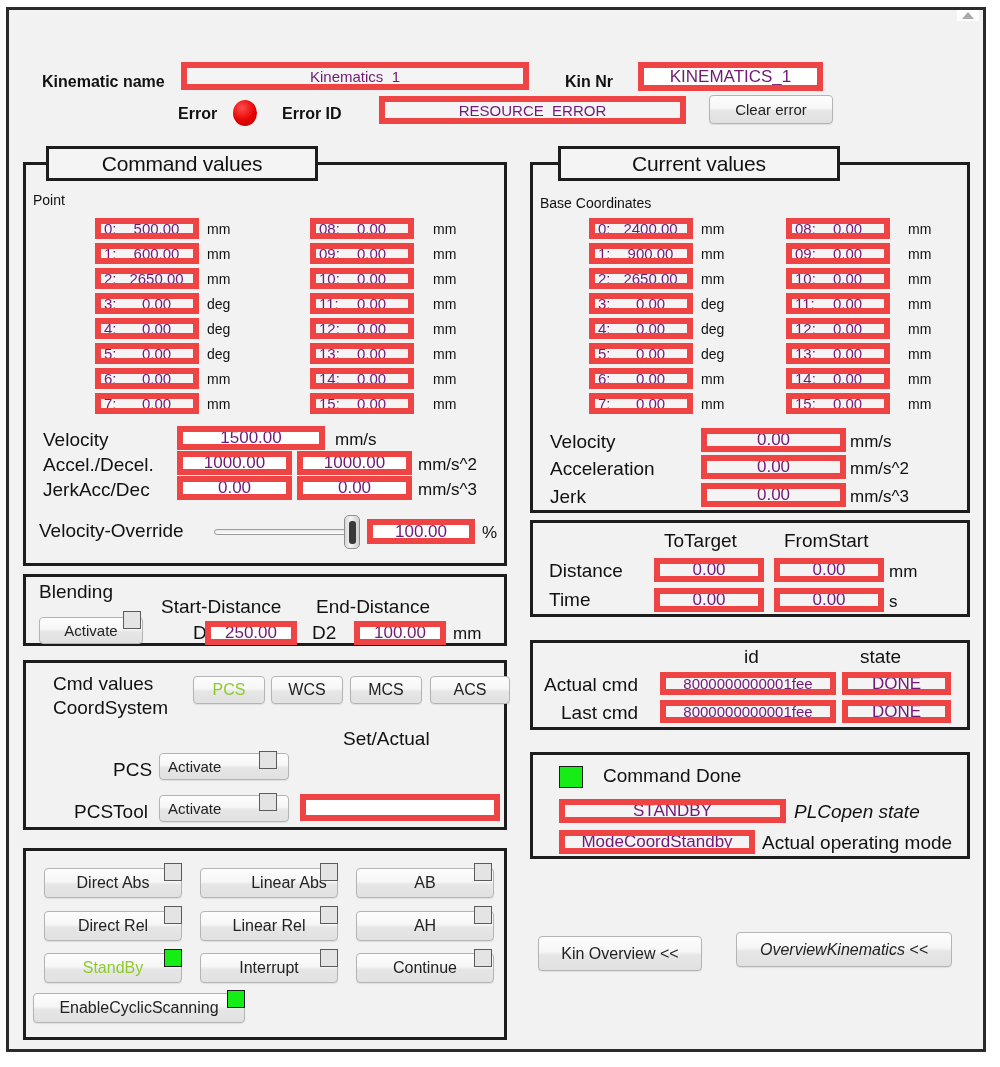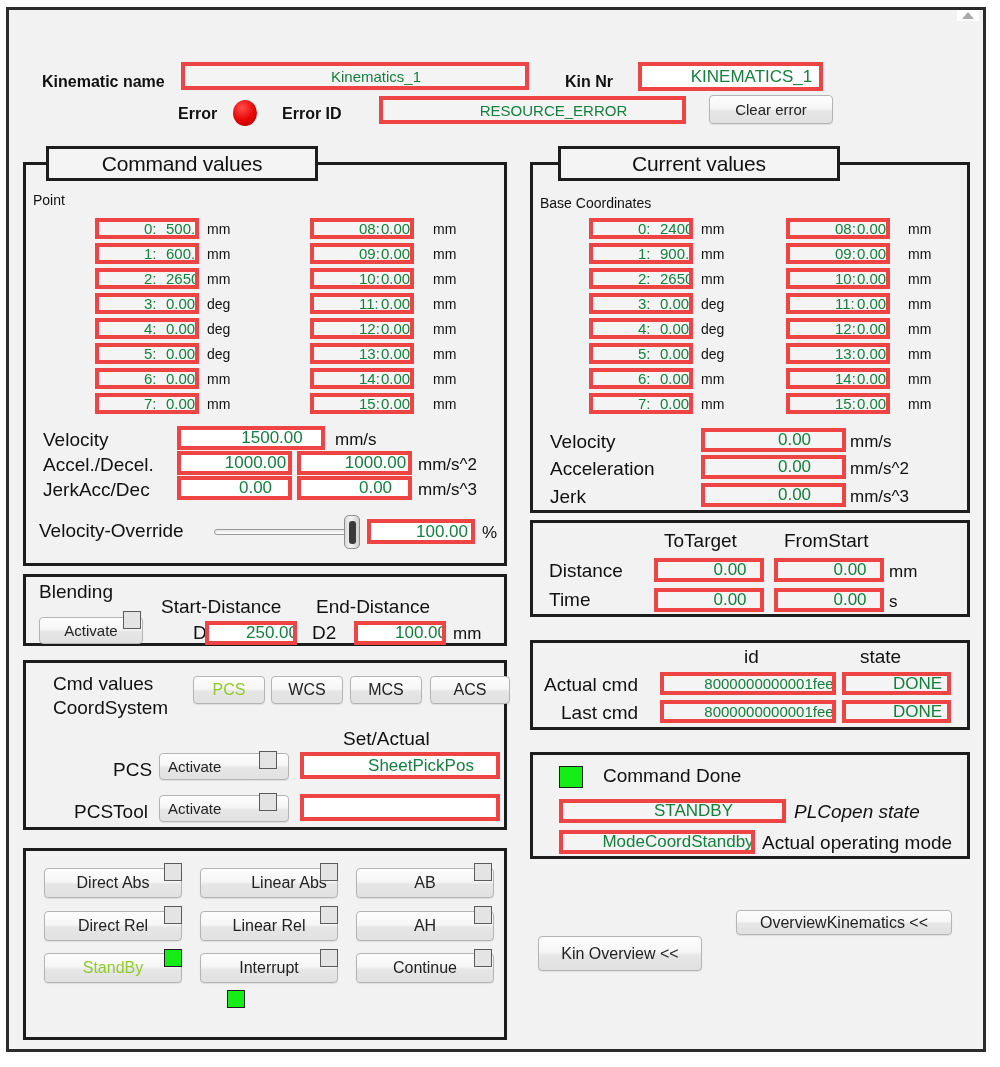--- a/index.html
+++ b/index.html
@@ -49,25 +49,25 @@
   
   .lbl{position:absolute;font-size:15px;color:#111;white-space:nowrap;}
   .lbl.b{font-weight:bold;}
   .lbl.s{font-size:14px;}
   .lbl.big{font-size:19px;}
   .lbl.med{font-size:17px;}
 
   
   .fld{
     position:absolute;box-sizing:border-box;
-    border:4px solid #ef4444;
+    border:6px solid #ef4444;
     background:#f4f4f4;
-    font-size:15px;color:#15803d;
+    font-size:15px;color:#701a75;
     display:flex;align-items:center;justify-content:center;
-    white-space:nowrap;overflow:hidden;padding-left:42px;
+    white-space:nowrap;overflow:hidden;
   }
   .fld.white{background:#ffffff;}
   .fld.big{font-size:17px;}
   .fld.num{justify-content:flex-start;}
   .fld.num .idx{display:inline-block;min-width:22px;padding-left:3px;text-align:left;}
   .fld.num .val{display:inline-block;flex:1;text-align:center;padding-right:6px;}
 
   
   .btn{
     position:absolute;box-sizing:border-box;
@@ -284,21 +284,20 @@
   <div class="btn green-txt" style="left:184px;top:666px;width:72px;height:28px;">PCS</div>
   <div class="btn" style="left:262px;top:666px;width:72px;height:28px;">WCS</div>
   <div class="btn" style="left:341px;top:666px;width:72px;height:28px;">MCS</div>
   <div class="btn" style="left:421px;top:666px;width:80px;height:28px;">ACS</div>
 
   <div class="lbl big" style="left:334px;top:718px;">Set/Actual</div>
 
   <div class="lbl big" style="left:104px;top:749px;">PCS</div>
   <div class="btn sm" style="left:150px;top:743px;width:130px;height:27px;justify-content:flex-start;padding-left:8px;">Activate</div>
   <div class="cb" style="left:250px;top:741px;"></div>
-  <div class="fld white big" style="left:291px;top:742px;width:200px;height:27px;">SheetPickPos</div>
 
   <div class="lbl big" style="left:65px;top:791px;">PCSTool</div>
   <div class="btn sm" style="left:150px;top:785px;width:130px;height:27px;justify-content:flex-start;padding-left:8px;">Activate</div>
   <div class="cb" style="left:250px;top:783px;"></div>
   <div class="fld white big" style="left:291px;top:784px;width:200px;height:27px;"></div>
 
   <div class="group" style="left:14px;top:838px;width:484px;height:192px;"></div>
 
   <div class="btn" style="left:35px;top:858px;width:138px;height:30px;">Direct Abs</div>
   <div class="cb" style="left:155px;top:853px;"></div>
@@ -314,20 +313,21 @@
   <div class="btn" style="left:347px;top:901px;width:138px;height:30px;">AH</div>
   <div class="cb" style="left:465px;top:896px;"></div>
 
   <div class="btn green-txt" style="left:35px;top:943px;width:138px;height:30px;">StandBy</div>
   <div class="cb on" style="left:155px;top:939px;"></div>
   <div class="btn" style="left:191px;top:943px;width:138px;height:30px;">Interrupt</div>
   <div class="cb" style="left:311px;top:939px;"></div>
   <div class="btn" style="left:347px;top:943px;width:138px;height:30px;">Continue</div>
   <div class="cb" style="left:465px;top:939px;"></div>
 
+  <div class="btn" style="left:24px;top:983px;width:212px;height:30px;">EnableCyclicScanning</div>
   <div class="cb on" style="left:218px;top:980px;"></div>
 
   <div class="grp-title" style="left:549px;top:136px;width:282px;height:35px;">Current values</div>
   <div class="group" style="left:521px;top:152px;width:440px;height:351px;"></div>
 
   <div class="lbl s" style="left:531px;top:185px;">Base Coordinates</div>
 
   <div>
     <div class="fld num" style="left:580px;top:208px;width:104px;height:21px;">
       <span class="idx">0:</span>
@@ -470,15 +470,15 @@
   <div class="led-sq" style="left:550px;top:756px;"></div>
   <div class="lbl big" style="left:594px;top:755px;">Command Done</div>
 
   <div class="fld big" style="left:550px;top:789px;width:227px;height:24px;">STANDBY</div>
   <div class="lbl big" style="left:785px;top:791px;font-style:italic;">PLCopen state</div>
 
   <div class="fld big" style="left:550px;top:820px;width:196px;height:24px;">ModeCoordStandby</div>
   <div class="lbl big" style="left:753px;top:822px;">Actual operating mode</div>
 
   <div class="btn" style="left:529px;top:926px;width:164px;height:35px;">Kin Overview &lt;&lt;</div>
-  <div class="btn" style="left:727px;top:900px;width:216px;height:25px;">OverviewKinematics &lt;&lt;</div>
+  <div class="btn" style="left:727px;top:922px;width:216px;height:35px;font-style:italic;">OverviewKinematics &lt;&lt;</div>
 
 </div>
 
 </body></html>

